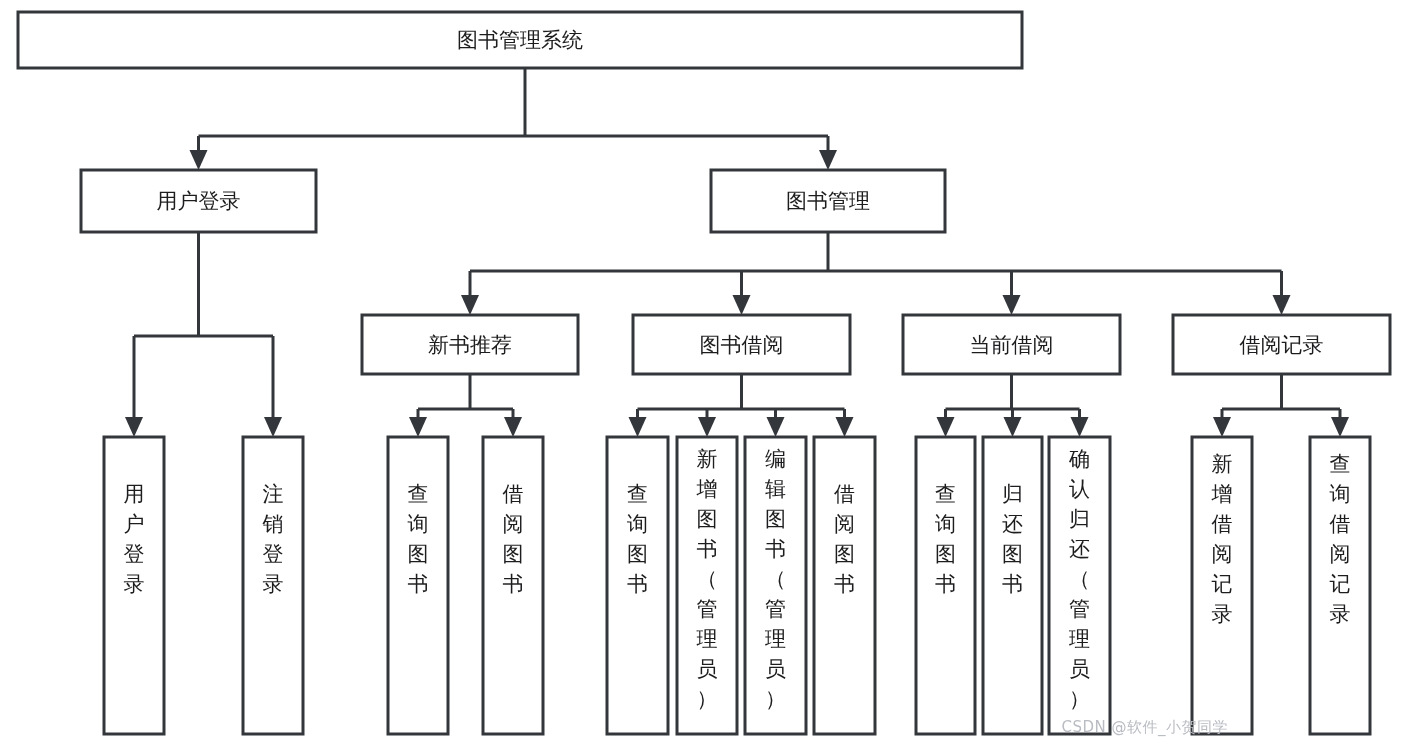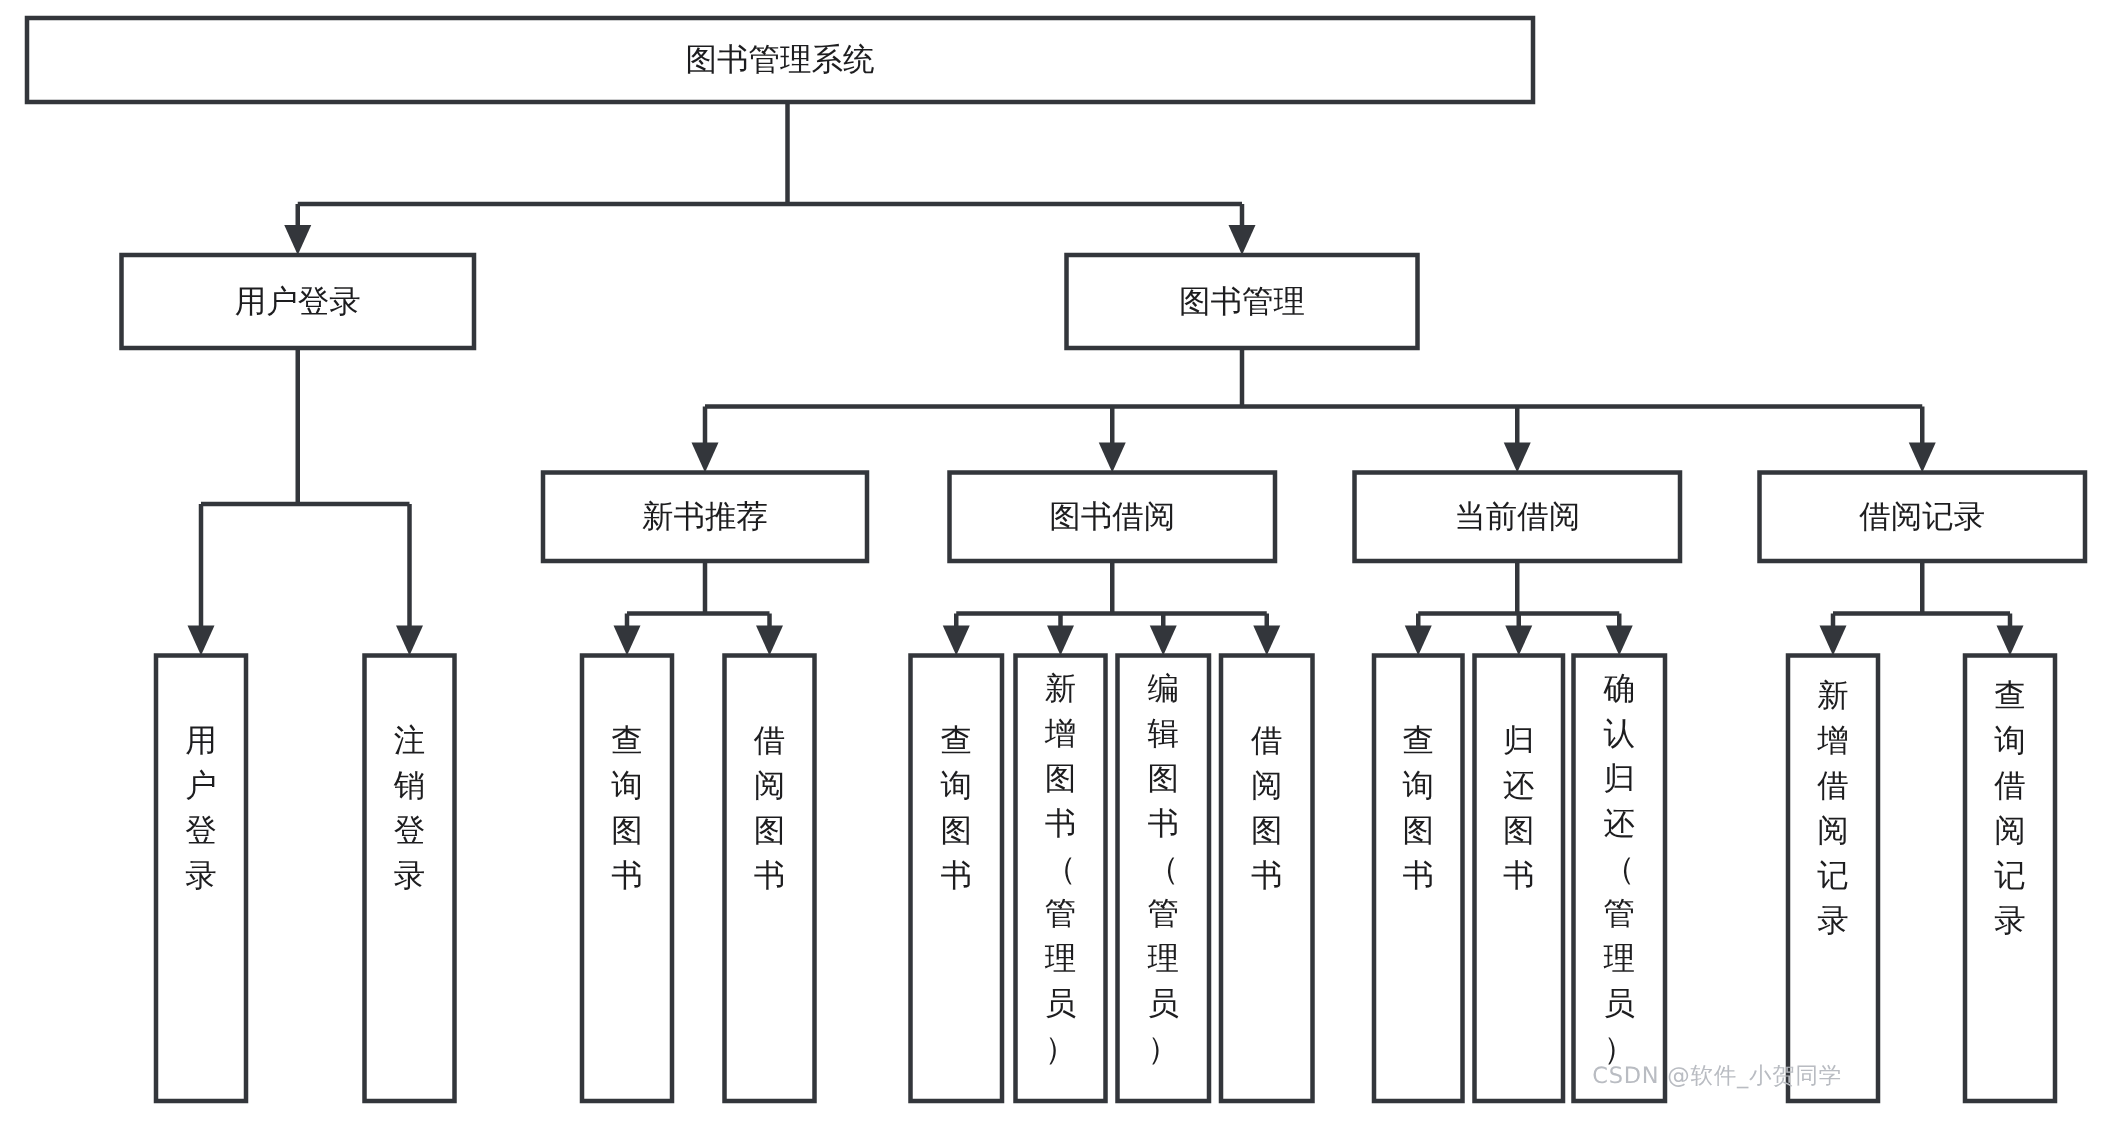--- a/index.html
+++ b/index.html
@@ -49,21 +49,21 @@
   }
   .node-label-v {
     font-family: "DejaVu Sans", "Liberation Sans", sans-serif;
     font-size: 21px;
     fill: #1d1d1f;
     text-anchor: middle;
   }
   .watermark {
     position: absolute;
     right: 12px;
-    bottom: 20px;
+    bottom: 10px;
     font-family: "DejaVu Sans", "Liberation Sans", sans-serif;
     font-size: 15px;
     color: #b9bcc2;
     white-space: nowrap;
     letter-spacing: 0.5px;
     margin-left: 32px;
   }
 </style>
 </head>
 <body>

